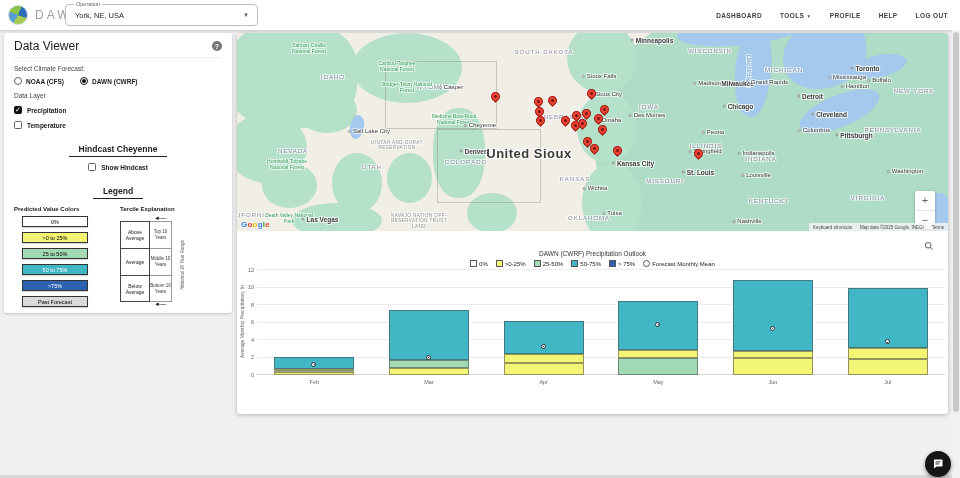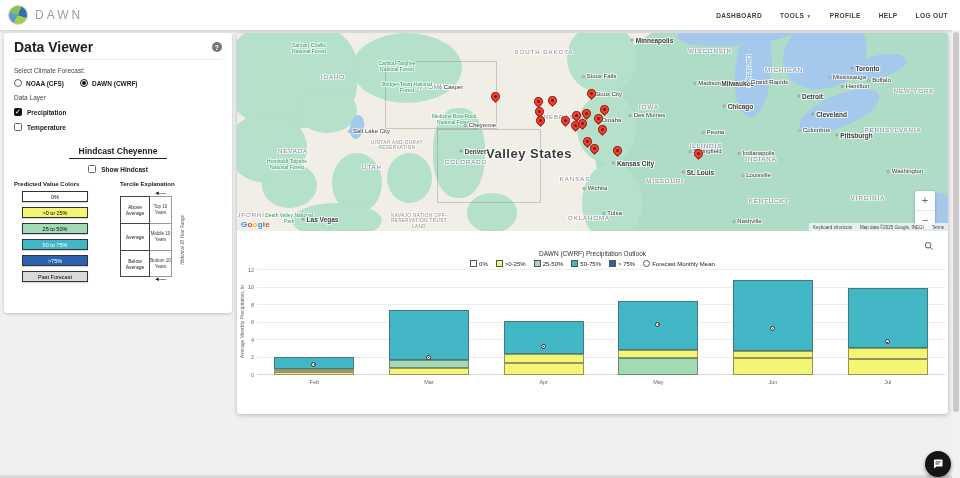--- a/index.html
+++ b/index.html
@@ -20,21 +20,21 @@
   .op-caret { position:absolute; right:8px; font-size:6px; color:#5f6368; }
   .topnav { position:absolute; right:12px; top:0; height:30px; display:flex; align-items:center; gap:18px; }
   .topnav .nav-item { font-size:6.5px; font-weight:700; letter-spacing:.4px; color:#3c4043; cursor:pointer; white-space:nowrap; }
   .nav-caret { font-size:5px; color:#5f6368; margin-left:2px; }
 
   
   .panel { position:absolute; left:4px; top:33px; width:228px; height:280px; background:#fff; border-radius:3px;
            box-shadow:0 1px 3px rgba(0,0,0,.2); z-index:10; padding:6px 10px; }
   .panel-head { display:flex; justify-content:space-between; align-items:center; padding-bottom:4px;
                 border-bottom:1px solid #eee; }
-  .panel-title { font-size:14px; font-weight:700; }
+  .panel-title { font-size:12px; font-weight:400; }
   .help-icon { width:10px; height:10px; border-radius:50%; background:#757575; color:#fff; font-size:7px;
                font-weight:700; display:flex; align-items:center; justify-content:center; cursor:pointer; }
   .sec-label { font-size:6.5px; color:#444; margin-top:7px; }
   .radio-row { display:flex; align-items:center; gap:16px; margin-top:5px; }
   .radio-opt { display:flex; align-items:center; gap:4px; cursor:pointer; }
   .radio { width:8px; height:8px; border:1.5px solid #5f6368; border-radius:50%; position:relative; }
   .radio.checked { border-color:#111; }
   .radio.checked::after { content:''; position:absolute; inset:1px; background:#111; border-radius:50%; }
   .opt-label { font-size:6.5px; font-weight:700; color:#1b1b1b; }
   .check-row { display:flex; align-items:center; gap:5px; margin-top:7px; cursor:pointer; }
@@ -126,20 +126,25 @@
   .vscroll { position:absolute; right:0; top:30px; width:8px; height:448px; background:#f2f2f2; z-index:55; }
   .vthumb { position:absolute; top:2px; left:1px; width:6px; height:380px; background:#c9c9c9; border-radius:3px; cursor:pointer; }
   .hscroll { position:absolute; left:0; bottom:0; width:952px; height:3px; background:#d9d9d9; z-index:54; }
 </style>
 </head>
 <body>
 
 <header class="topbar">
   <div class="logo-circle"></div>
   <span class="brand">DAWN</span>
+  <div class="op-select">
+    <span class="op-label">Operation</span>
+    <span class="op-value">York, NE, USA</span>
+    <span class="op-caret">▼</span>
+  </div>
   <nav class="topnav">
     <span class="nav-item">DASHBOARD</span>
     <span class="nav-item"><span>TOOLS</span><span class="nav-caret">▼</span></span>
     <span class="nav-item">PROFILE</span>
     <span class="nav-item">HELP</span>
     <span class="nav-item">LOG OUT</span>
   </nav>
 </header>
 
 <aside class="panel">
@@ -165,20 +170,21 @@
   </div>
   <div class="check-row">
     <span class="cb"></span>
     <span class="opt-label">Temperature</span>
   </div>
   <div class="center-hdr"><span>Hindcast Cheyenne</span></div>
   <div class="check-row" style="justify-content:center;">
     <span class="cb"></span>
     <span class="opt-label">Show Hindcast</span>
   </div>
+  <div class="center-hdr"><span>Legend</span></div>
   <div class="legend-cols">
     <div class="pvc-col">
       <div class="pvc-title">Predicted Value Colors</div>
       <div id="pvc-boxes">
           <div class="pvc-box" style="background: rgb(255, 255, 255); color: rgb(0, 0, 0);">0%</div>
           <div class="pvc-box" style="background: rgb(243, 245, 117); color: rgb(0, 0, 0);">&gt;0 to 25%</div>
           <div class="pvc-box" style="background: rgb(161, 218, 180); color: rgb(0, 0, 0);">25 to 50%</div>
           <div class="pvc-box" style="background: rgb(65, 182, 196); color: rgb(255, 255, 255);">50 to 75%</div>
           <div class="pvc-box" style="background: rgb(44, 98, 176); color: rgb(255, 255, 255);">&gt;75%</div>
           <div class="pvc-box" style="background: rgb(217, 217, 217); color: rgb(0, 0, 0);">Past Forecast</div>
@@ -231,21 +237,21 @@
     <div class="stborder" style="left:200px;top:96px;width:104px;height:74px;"></div>
 
     <div class="lake" style="left:440px;top:-18px;width:130px;height:30px;border-radius:50%;transform:rotate(-6deg);"></div>
     <div class="lake" style="left:498px;top:-8px;width:36px;height:92px;border-radius:45% 55% 40% 60%;transform:rotate(8deg);"></div>
     <div class="lake" style="left:545px;top:-15px;width:85px;height:70px;border-radius:60% 40% 55% 45%;transform:rotate(-10deg);"></div>
     <div class="lake" style="left:560px;top:62px;width:85px;height:32px;border-radius:50%;transform:rotate(-22deg);"></div>
     <div class="lake" style="left:615px;top:22px;width:55px;height:22px;border-radius:50%;transform:rotate(-12deg);"></div>
     <div class="lake" style="left:113px;top:82px;width:14px;height:24px;border-radius:50%;transform:rotate(10deg);"></div>
     <div class="lake" style="left:688px;top:160px;width:30px;height:45px;border-radius:40%;transform:rotate(-15deg);"></div>
 
-    <div class="maplabel lbl-country" style="left:292px;top:120px;">Valley States</div>
+    <div class="maplabel lbl-country" style="left:292px;top:120px;">United Sioux</div>
 
     <div class="zoomctl">
       <div>+</div>
       <div class="zdiv"></div>
       <div>−</div>
     </div>
 
     <div class="google-logo" id="google-logo"><span style="color: rgb(66, 133, 244);">G</span><span style="color: rgb(234, 67, 53);">o</span><span style="color: rgb(251, 188, 5);">o</span><span style="color: rgb(66, 133, 244);">g</span><span style="color: rgb(52, 168, 83);">l</span><span style="color: rgb(234, 67, 53);">e</span></div>
     <div class="map-attrib">
       <span>Keyboard shortcuts</span>

